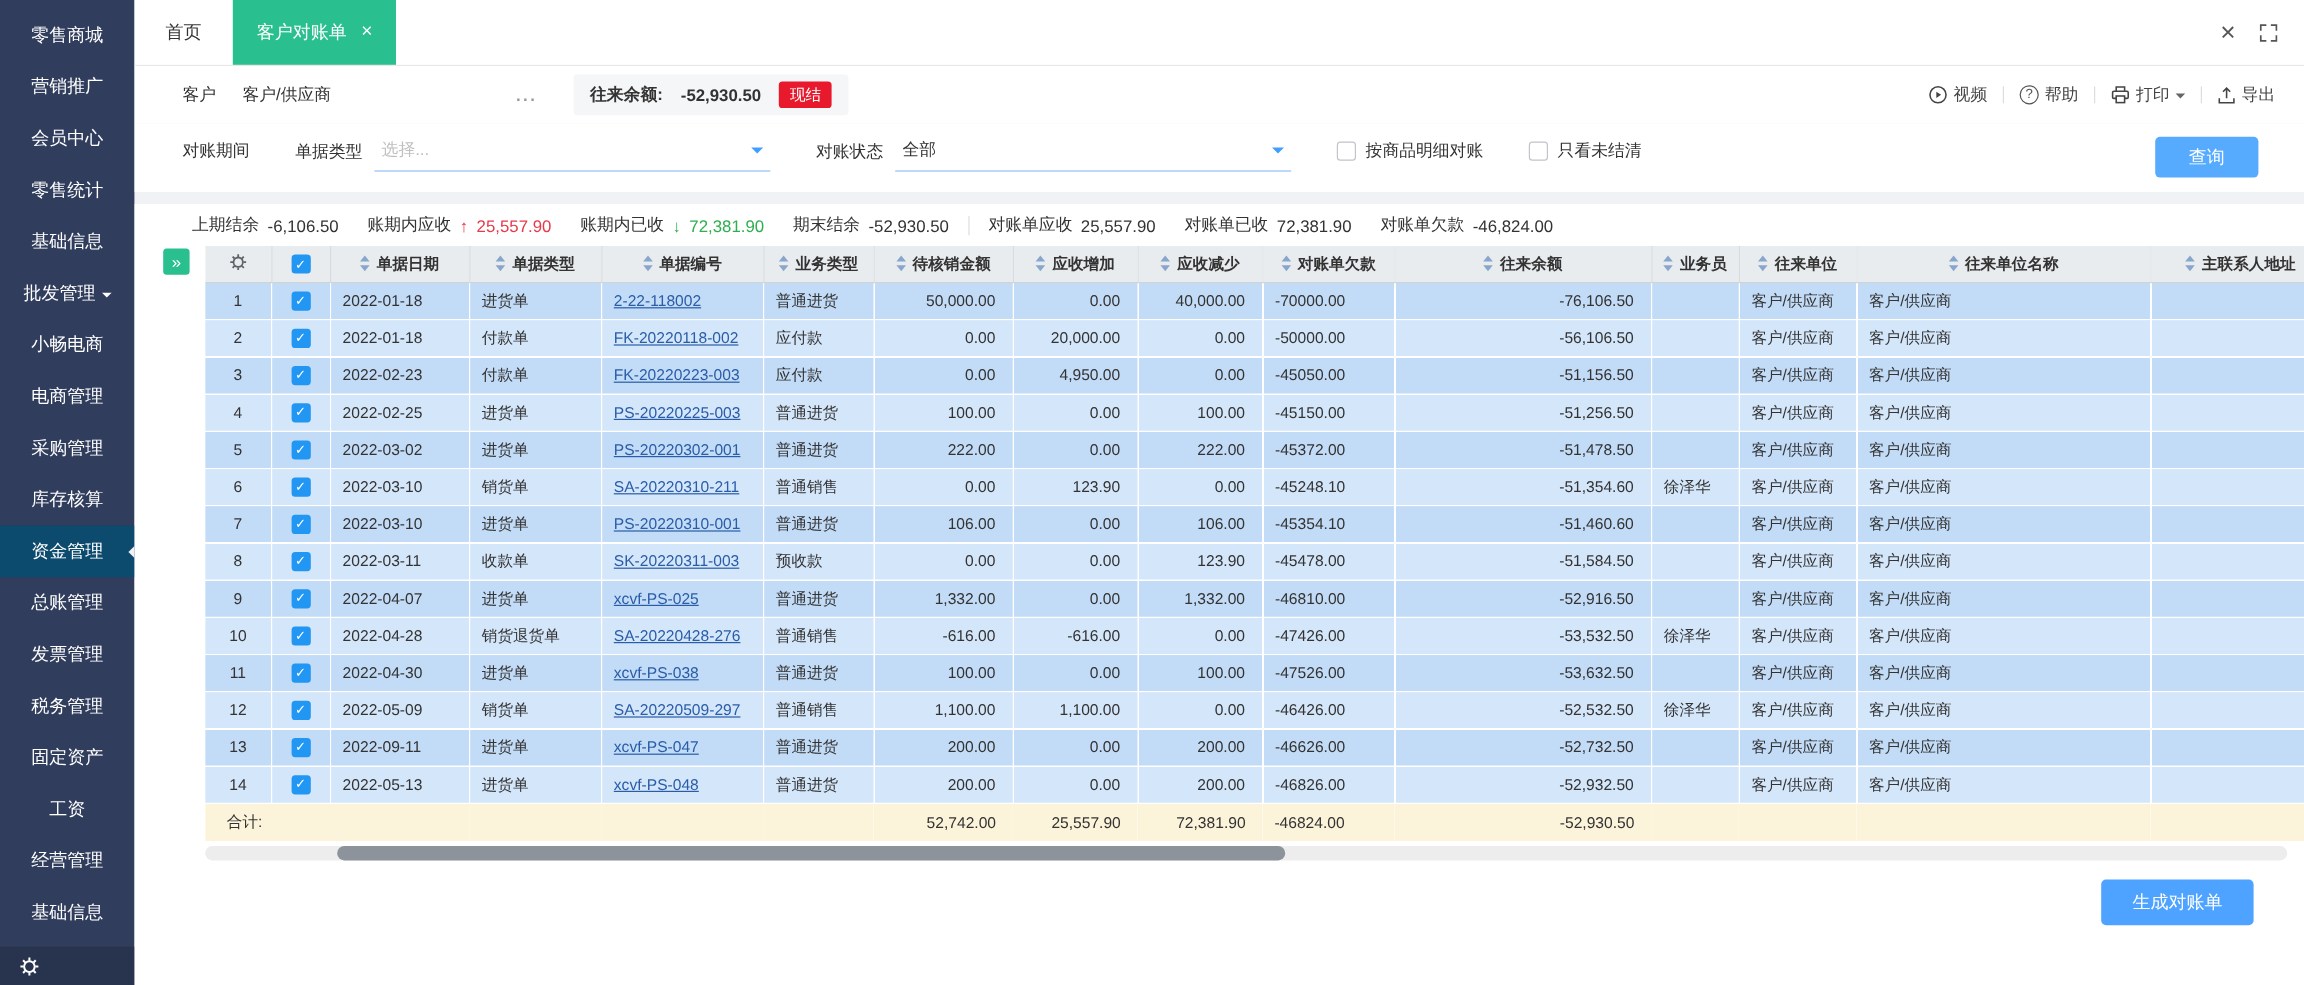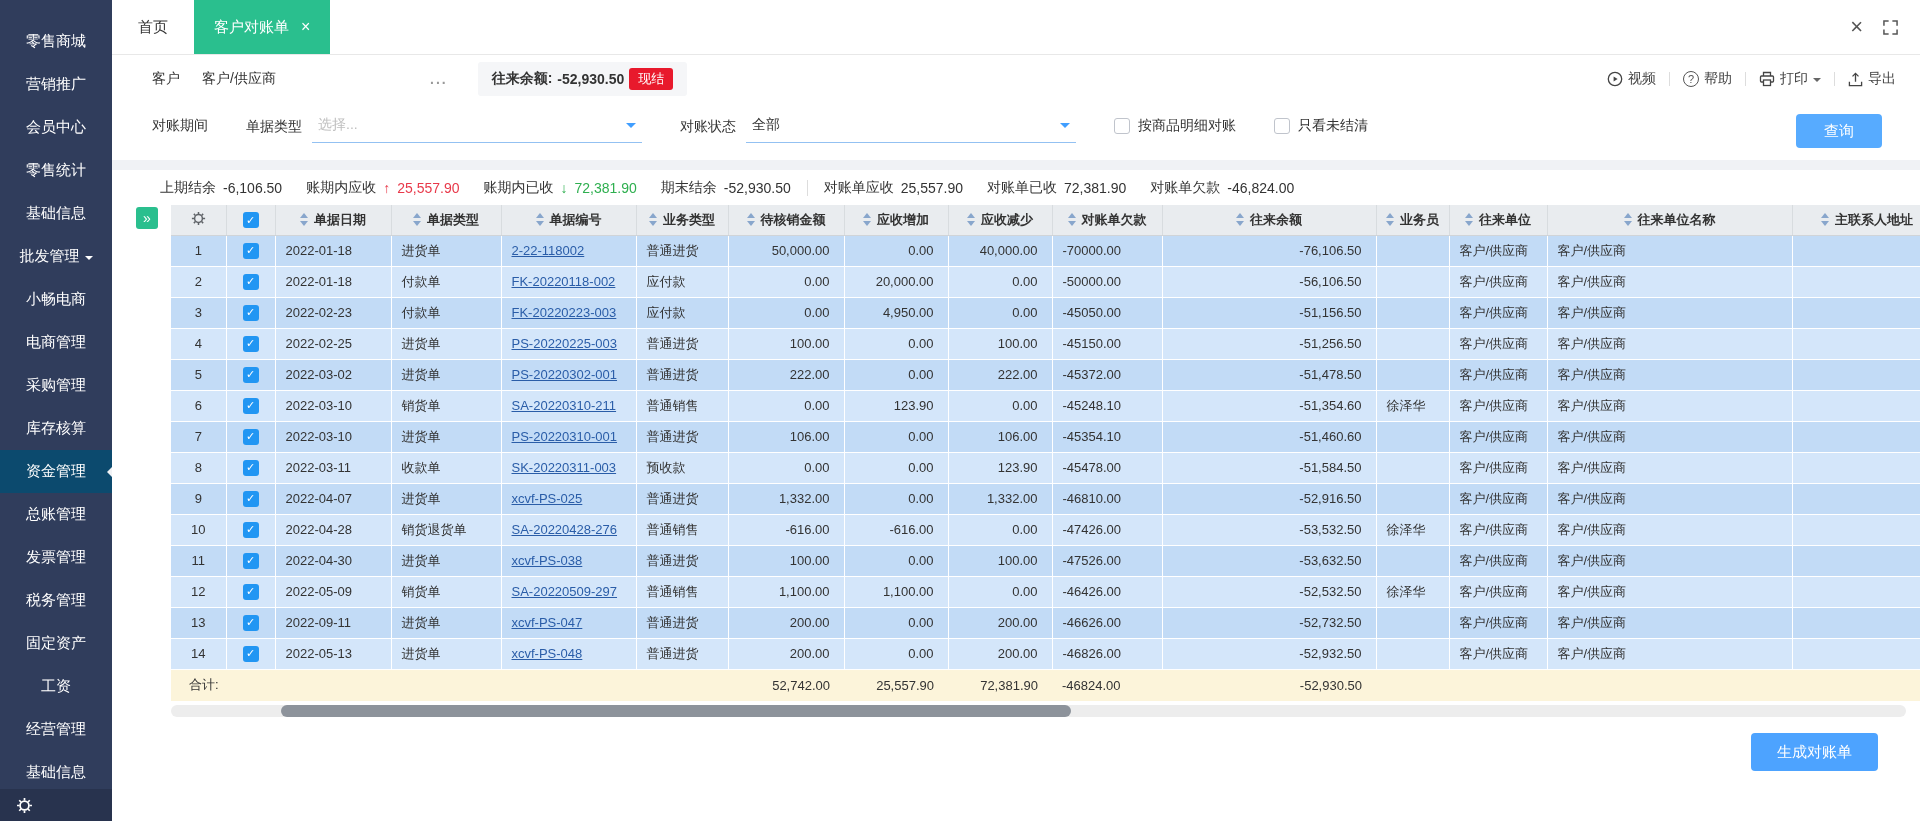--- a/index.html
+++ b/index.html
@@ -2,21 +2,21 @@
 <html><head>
 <meta charset="utf-8">
 <style>
 *{margin:0;padding:0;box-sizing:border-box;}
 html,body{width:1920px;height:821px;overflow:hidden;}
 body{font-family:"Liberation Sans","DejaVu Sans",sans-serif;font-size:14px;color:#333;background:#f0f2f5;}
 .app{display:flex;width:1920px;height:821px;}
 
 
 .sidebar{width:112px;background:#303d5c;flex-shrink:0;display:flex;flex-direction:column;}
-.sb-menu{flex:1;padding-top:20px;overflow:hidden;}
+.sb-menu{flex:1;padding-top:8px;overflow:hidden;}
 .sb-item{height:43px;display:flex;align-items:center;justify-content:center;color:#fff;font-size:15px;cursor:pointer;position:relative;white-space:nowrap;}
 .sb-item.active{background:#0c4a6e;}
 .sb-item.active::after{content:"";position:absolute;right:-1px;top:50%;margin-top:-6px;border:6px solid transparent;border-right-color:#f0f2f5;}
 .sb-caret{margin-left:5px;border:4px solid transparent;border-top-color:#fff;margin-top:7px;}
 .sb-footer{height:32px;display:flex;align-items:center;padding-left:16px;background:#28334e;color:#fff;flex-shrink:0;}
 .sb-gear{display:flex;align-items:center;cursor:pointer;color:#fff;}
 
 
 .main{flex:1;display:flex;flex-direction:column;overflow:hidden;}
 
@@ -26,21 +26,21 @@
 .tab-active{display:flex;align-items:center;gap:12px;padding:0 20px;background:#2abf8e;color:#fff;font-size:15px;cursor:pointer;}
 .tab-close{font-size:16px;line-height:1;cursor:pointer;}
 .tabbar-right{margin-left:auto;display:flex;align-items:center;gap:20px;padding-right:22px;color:#555;}
 .tb-icon{cursor:pointer;display:flex;align-items:center;font-size:22px;color:#555;line-height:1;}
 
 
 .toolbar{height:48px;background:#fff;display:flex;align-items:center;padding:0 24px 0 40px;flex-shrink:0;}
 .lbl{color:#333;font-size:14px;white-space:nowrap;}
 .customer-select{display:flex;align-items:center;min-width:200px;padding:5px 8px;cursor:pointer;margin-left:14px;}
 .more-dots{color:#999;letter-spacing:2px;cursor:pointer;margin-left:36px;font-weight:bold;}
-.balance-box{margin-left:30px;background:#f5f6f8;border-radius:3px;padding:6px 14px;display:flex;align-items:center;gap:5px;}
+.balance-box{margin-left:30px;background:#f5f6f8;border-radius:3px;padding:6px 14px;display:flex;align-items:center;gap:15px;}
 .balance-text{font-weight:bold;color:#333;}
 .settle-badge{background:#e8192c;color:#fff;border-radius:3px;padding:2px 9px;font-size:13px;}
 .toolbar-right{margin-left:auto;display:flex;align-items:center;gap:13px;color:#444;}
 .tr-item{display:flex;align-items:center;gap:5px;cursor:pointer;font-size:14px;color:#444;white-space:nowrap;}
 .sep{width:1px;height:14px;background:#ddd;}
 .caret-dn{border:4px solid transparent;border-top-color:#666;margin-top:6px;}
 .icon-help{width:16px;height:16px;border:1px solid #555;border-radius:50%;display:inline-flex;align-items:center;justify-content:center;font-size:11px;color:#555;}
 
 
 .filterbar{background:#fff;padding:10px 24px 12px 40px;display:flex;align-items:flex-start;gap:38px;margin-bottom:10px;flex-shrink:0;}

